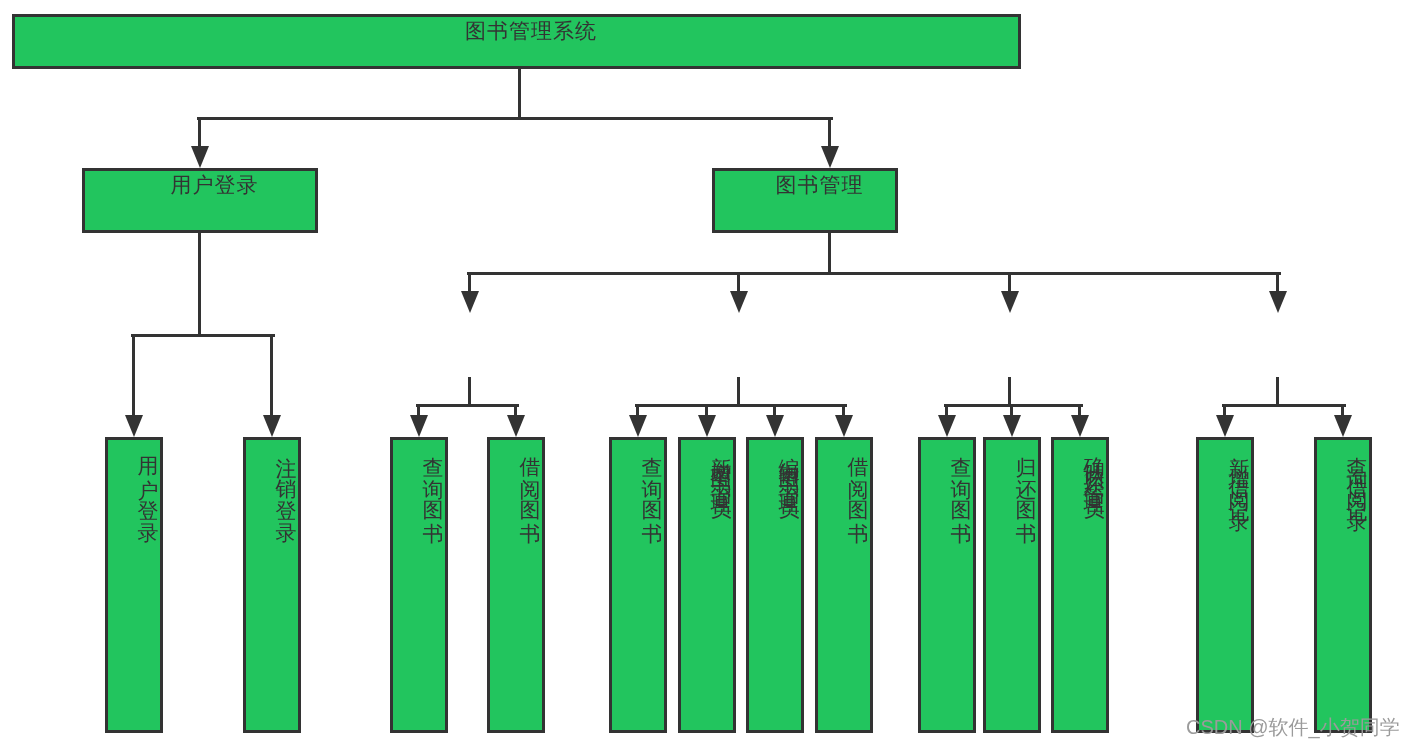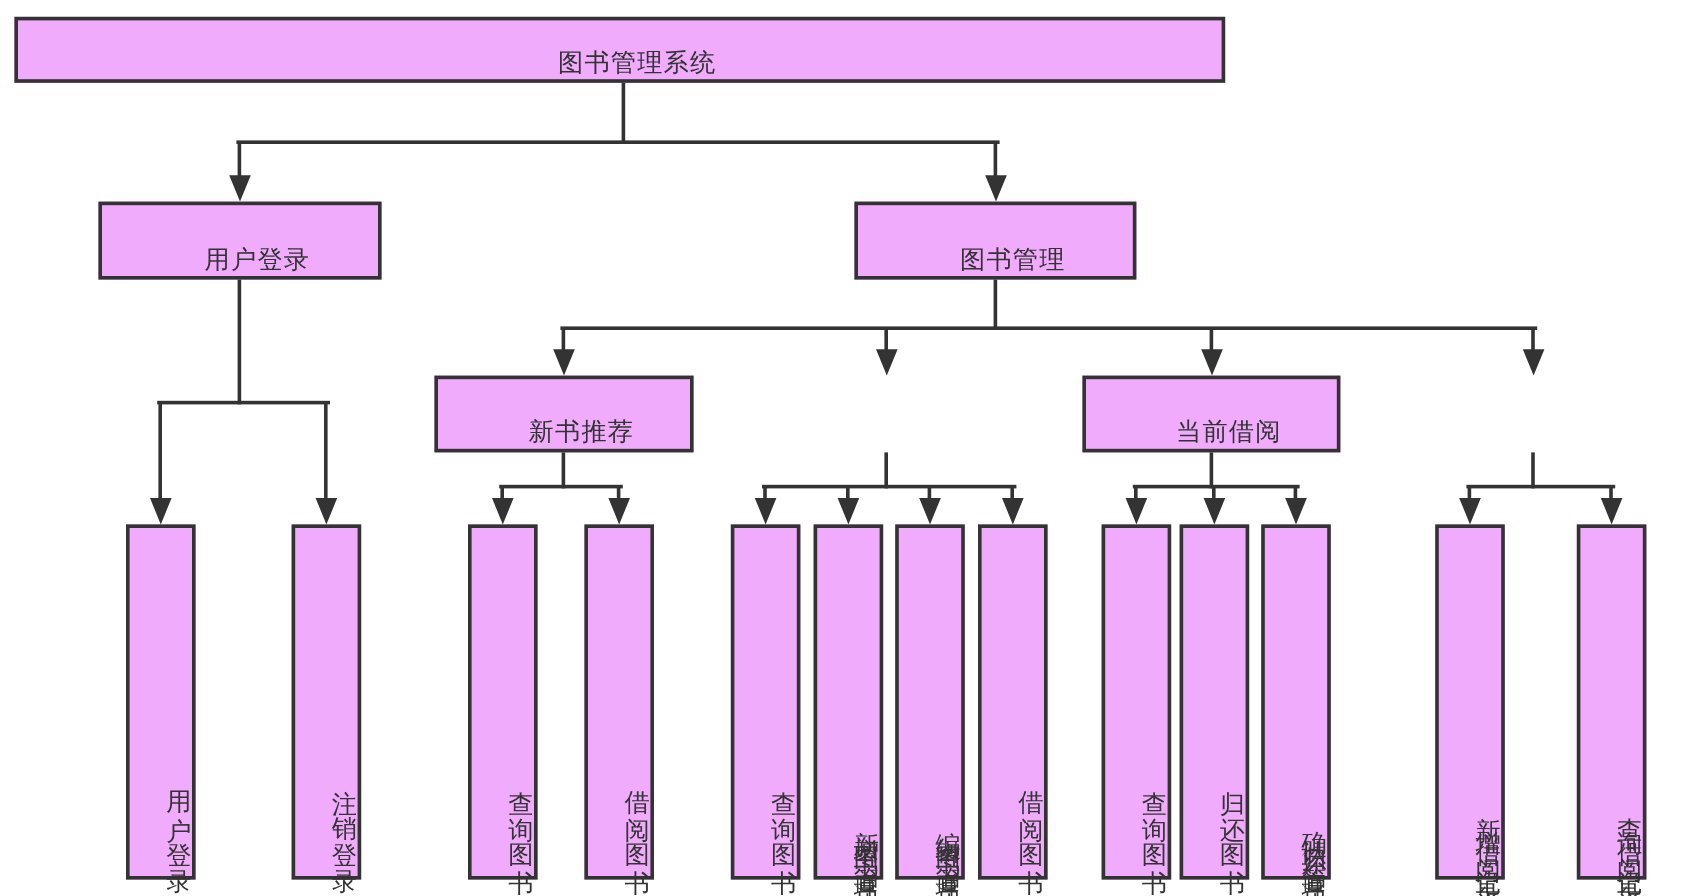--- a/index.html
+++ b/index.html
@@ -12,23 +12,23 @@
   .canvas{
     position:relative;
     width:1405px;height:747px;
     background:var(--bg);
     overflow:hidden;
   }
   .node{
     position:absolute;
     box-sizing:border-box;
     border:3px solid var(--line);
-    background:#f0abfc;
+    background:#22c55e;
     display:flex;
-    align-items:flex-end;
+    align-items:flex-start;
     justify-content:center;
     color:var(--text);
     padding-left:29px;
   }
   .node.h .lbl{
     font-size:21px;
     letter-spacing:1px;
     white-space:nowrap;
   }
   .node.leaf .lbl{
@@ -62,30 +62,24 @@
 
 <div class="canvas">
 
   <div class="node h" style="left:12px;top:14px;width:1009px;height:55px;">
     <span class="lbl">图书管理系统</span>
   </div>
 
   <div class="node h" style="left:82px;top:168px;width:236px;height:65px;">
     <span class="lbl">用户登录</span>
   </div>
-  <div class="node h" style="left:712px;top:168px;width:235px;height:65px;">
+  <div class="node h" style="left:712px;top:168px;width:186px;height:65px;">
     <span class="lbl">图书管理</span>
   </div>
 
-  <div class="node h" style="left:362px;top:313px;width:216px;height:64px;">
-    <span class="lbl">新书推荐</span>
-  </div>
-  <div class="node h" style="left:902px;top:313px;width:215px;height:64px;">
-    <span class="lbl">当前借阅</span>
-  </div>
 
   <div class="node leaf" style="left:105px;top:437px;width:58px;height:296px;">
     <span class="lbl leaf-label" style="letter-spacing: 22px;">用户登录</span>
   </div>
   <div class="node leaf" style="left:243px;top:437px;width:58px;height:296px;">
     <span class="lbl leaf-label" style="letter-spacing: 22px;">注销登录</span>
   </div>
   <div class="node leaf" style="left:390px;top:437px;width:58px;height:296px;">
     <span class="lbl leaf-label" style="letter-spacing: 22px;">查询图书</span>
   </div>
@@ -168,14 +162,15 @@
       <div class="arrow" style="left: 698px; top: 415px;"></div>
       <div class="arrow" style="left: 766px; top: 415px;"></div>
       <div class="arrow" style="left: 835px; top: 415px;"></div>
       <div class="arrow" style="left: 938px; top: 415px;"></div>
       <div class="arrow" style="left: 1003px; top: 415px;"></div>
       <div class="arrow" style="left: 1071px; top: 415px;"></div>
       <div class="arrow" style="left: 1216px; top: 415px;"></div>
       <div class="arrow" style="left: 1334px; top: 415px;"></div>
     </div>
 
+  <div class="watermark">CSDN @软件_小贺同学</div>
 
 </div>
 
 </body></html>

